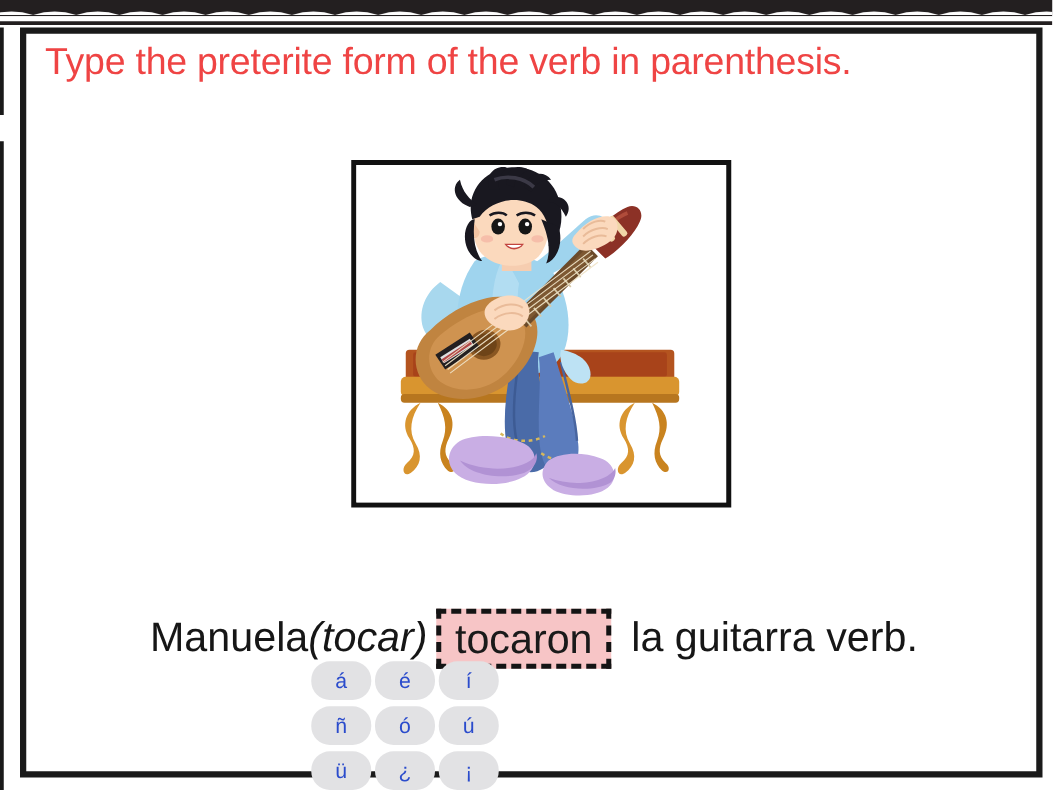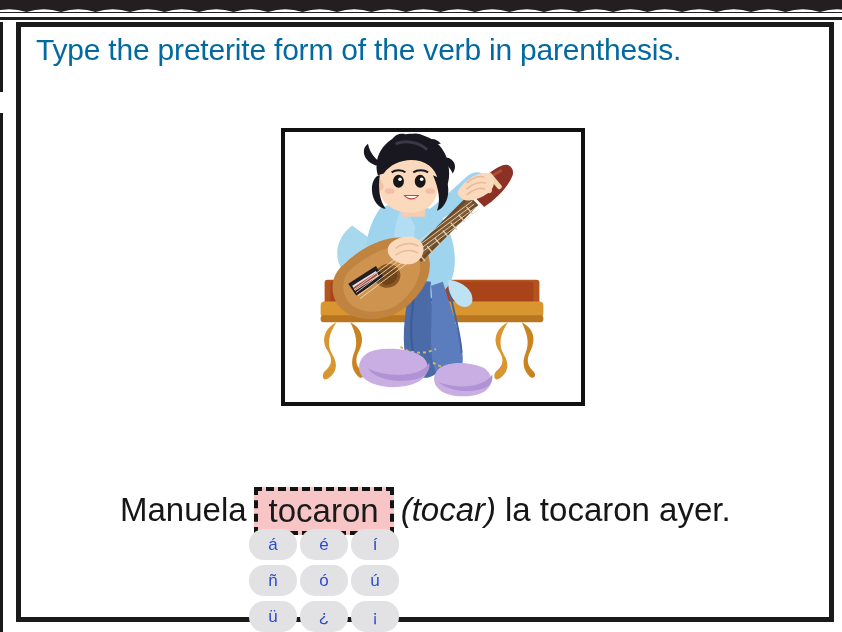--- a/index.html
+++ b/index.html
@@ -84,21 +84,21 @@
   }
 
   
   #prompt {
     position: absolute;
     left: 36px;
     top: 31px;
     width: 790px;
     font-size: 30px;
     line-height: 38px;
-    color: #0369a1;
+    color: #ef4444;
     font-family: "Liberation Sans", sans-serif;
     letter-spacing: -0.2px;
     white-space: nowrap;
   }
 
   
   #illus-frame {
     position: absolute;
     left: 281px;
     top: 128px;
@@ -351,24 +351,24 @@
         <path d="M112,125 C120,119 130,119 135,123" stroke="#e9bb99" stroke-width="1.6" fill="none"></path>
       </g>
 
       <path d="M166,150 C180,152 190,160 190,170 C190,178 180,180 174,174
                  C168,168 164,158 166,150 Z" fill="#bde2f4"></path>
     </svg>
   </div>
 
   <div id="sentence">
     <span class="word">Manuela</span>
+    <span id="verb-hint">(tocar)</span>
     <span id="answer-box" placeholder="">tocaron</span>
-    <span id="verb-hint">(tocar)</span>
     <span class="sp"></span>
-    <span class="word">la tocaron ayer.</span>
+    <span class="word">la guitarra verb.</span>
   </div>
 
   <div id="accent-pad">
     <div class="accent-key">á</div>
     <div class="accent-key">é</div>
     <div class="accent-key">í</div>
     <div class="accent-key">ñ</div>
     <div class="accent-key">ó</div>
     <div class="accent-key">ú</div>
     <div class="accent-key">ü</div>

